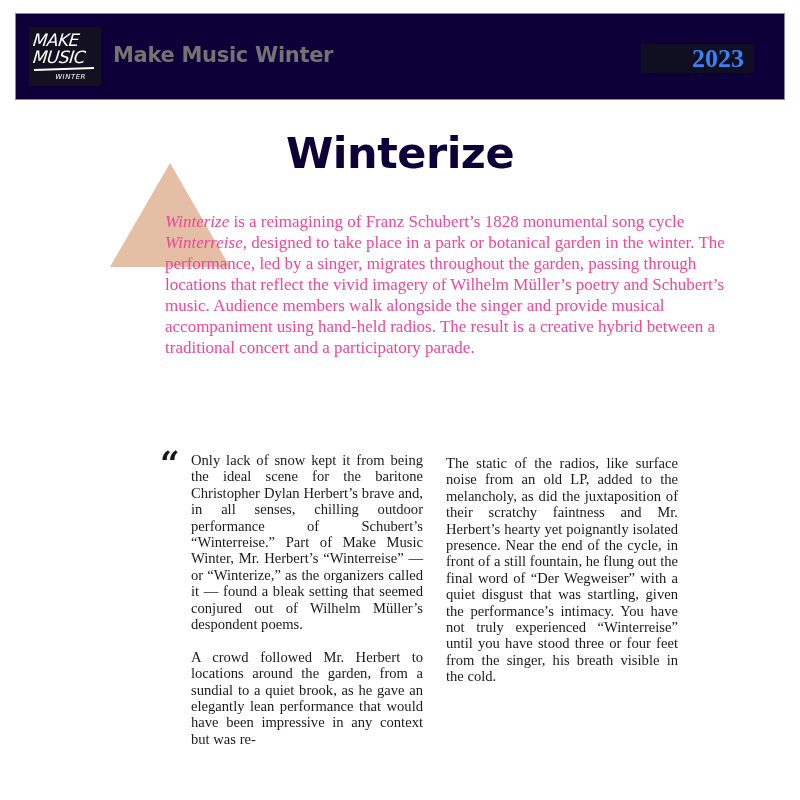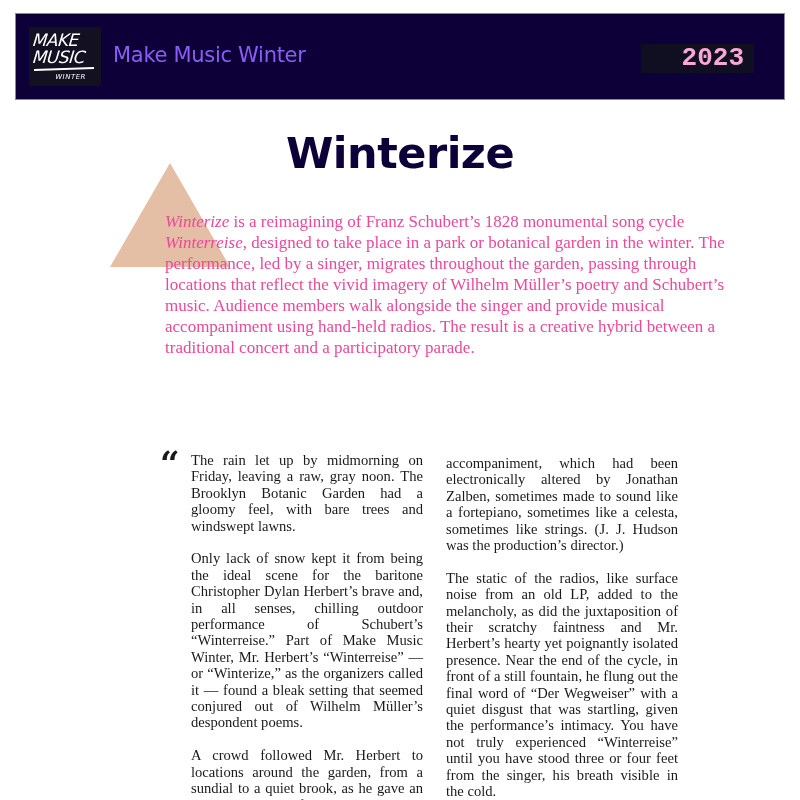--- a/index.html
+++ b/index.html
@@ -30,30 +30,30 @@
     .logo .rule {
       position: absolute; left: 5px; top: 41px; width: 60px; height: 2px;
       background: #ffffff; transform: rotate(-2deg);
     }
     .logo .l3 {
       position: absolute; right: 15px; top: 46px; font-size: 7px;
       font-style: italic; letter-spacing: 0.5px;
     }
     .brand {
       position: absolute; left: 97px; top: 29px;
-      color: #8b5cf6; font-family: "DejaVu Sans", sans-serif;
-      font-weight: normal; font-size: 21px; letter-spacing: -0.3px;
+      color: #737373; font-family: "DejaVu Sans", sans-serif;
+      font-weight: bold; font-size: 21px; letter-spacing: -0.3px;
     }
     .year-box {
       position: absolute; left: 625px; top: 30px; width: 113px; height: 29px;
       background: #0f0f21;
     }
     .year {
       position: absolute; right: 10px; top: 0px;
-      color: #f9a8d4; font-family: Liberation Mono, monospace;
+      color: #3b82f6; font-family: Liberation Serif, serif;
       font-weight: bold; font-size: 26px; line-height: 29px;
     }
     .triangle {
       position: absolute; left: 110px; top: 163px; width: 0; height: 0;
       border-left: 60px solid transparent;
       border-right: 60px solid transparent;
       border-bottom: 104px solid #e4bea5;
     }
     .title {
       position: absolute; left: 0; top: 128px; width: 800px; text-align: center;
@@ -103,21 +103,19 @@
 
 <h1 class="title" style="margin:0;">Winterize</h1>
 
 <div class="intro">
   <p><em>Winterize</em><span> is a reimagining of Franz Schubert’s 1828 monumental song cycle </span><em>Winterreise</em><span>, designed to take place in a park or botanical garden in the winter. The performance, led by a singer, migrates throughout the garden, passing through locations that reflect the vivid imagery of Wilhelm Müller’s poetry and Schubert’s music. Audience members walk alongside the singer and provide musical accompaniment using hand-held radios. The result is a creative hybrid between a traditional concert and a participatory parade.</span></p>
 </div>
 
 <div class="quote-mark">“</div>
 
 <div class="col left">
-  <p>The rain let up by midmorning on Friday, leaving a raw, gray noon. The Brooklyn Botanic Garden had a gloomy feel, with bare trees and windswept lawns.</p>
   <p>Only lack of snow kept it from being the ideal scene for the baritone Christopher Dylan Herbert’s brave and, in all senses, chilling outdoor performance of Schubert’s “Winterreise.” Part of Make Music Winter, Mr. Herbert’s “Winterreise” — or “Winterize,” as the organizers called it — found a bleak setting that seemed conjured out of Wilhelm Müller’s despondent poems.</p>
   <p>A crowd followed Mr. Herbert to locations around the garden, from a sundial to a quiet brook, as he gave an elegantly lean performance that would have been impressive in any context but was re-</p>
 </div>
 
 <div class="col right">
-  <p>accompaniment, which had been electronically altered by Jonathan Zalben, sometimes made to sound like a fortepiano, sometimes like a celesta, sometimes like strings. (J. J. Hudson was the production’s director.)</p>
   <p>The static of the radios, like surface noise from an old LP, added to the melancholy, as did the juxtaposition of their scratchy faintness and Mr. Herbert’s hearty yet poignantly isolated presence. Near the end of the cycle, in front of a still fountain, he flung out the final word of “Der Wegweiser” with a quiet disgust that was startling, given the performance’s intimacy. You have not truly experienced “Winterreise” until you have stood three or four feet from the singer, his breath visible in the cold.</p>
 </div>
 
 </body></html>

